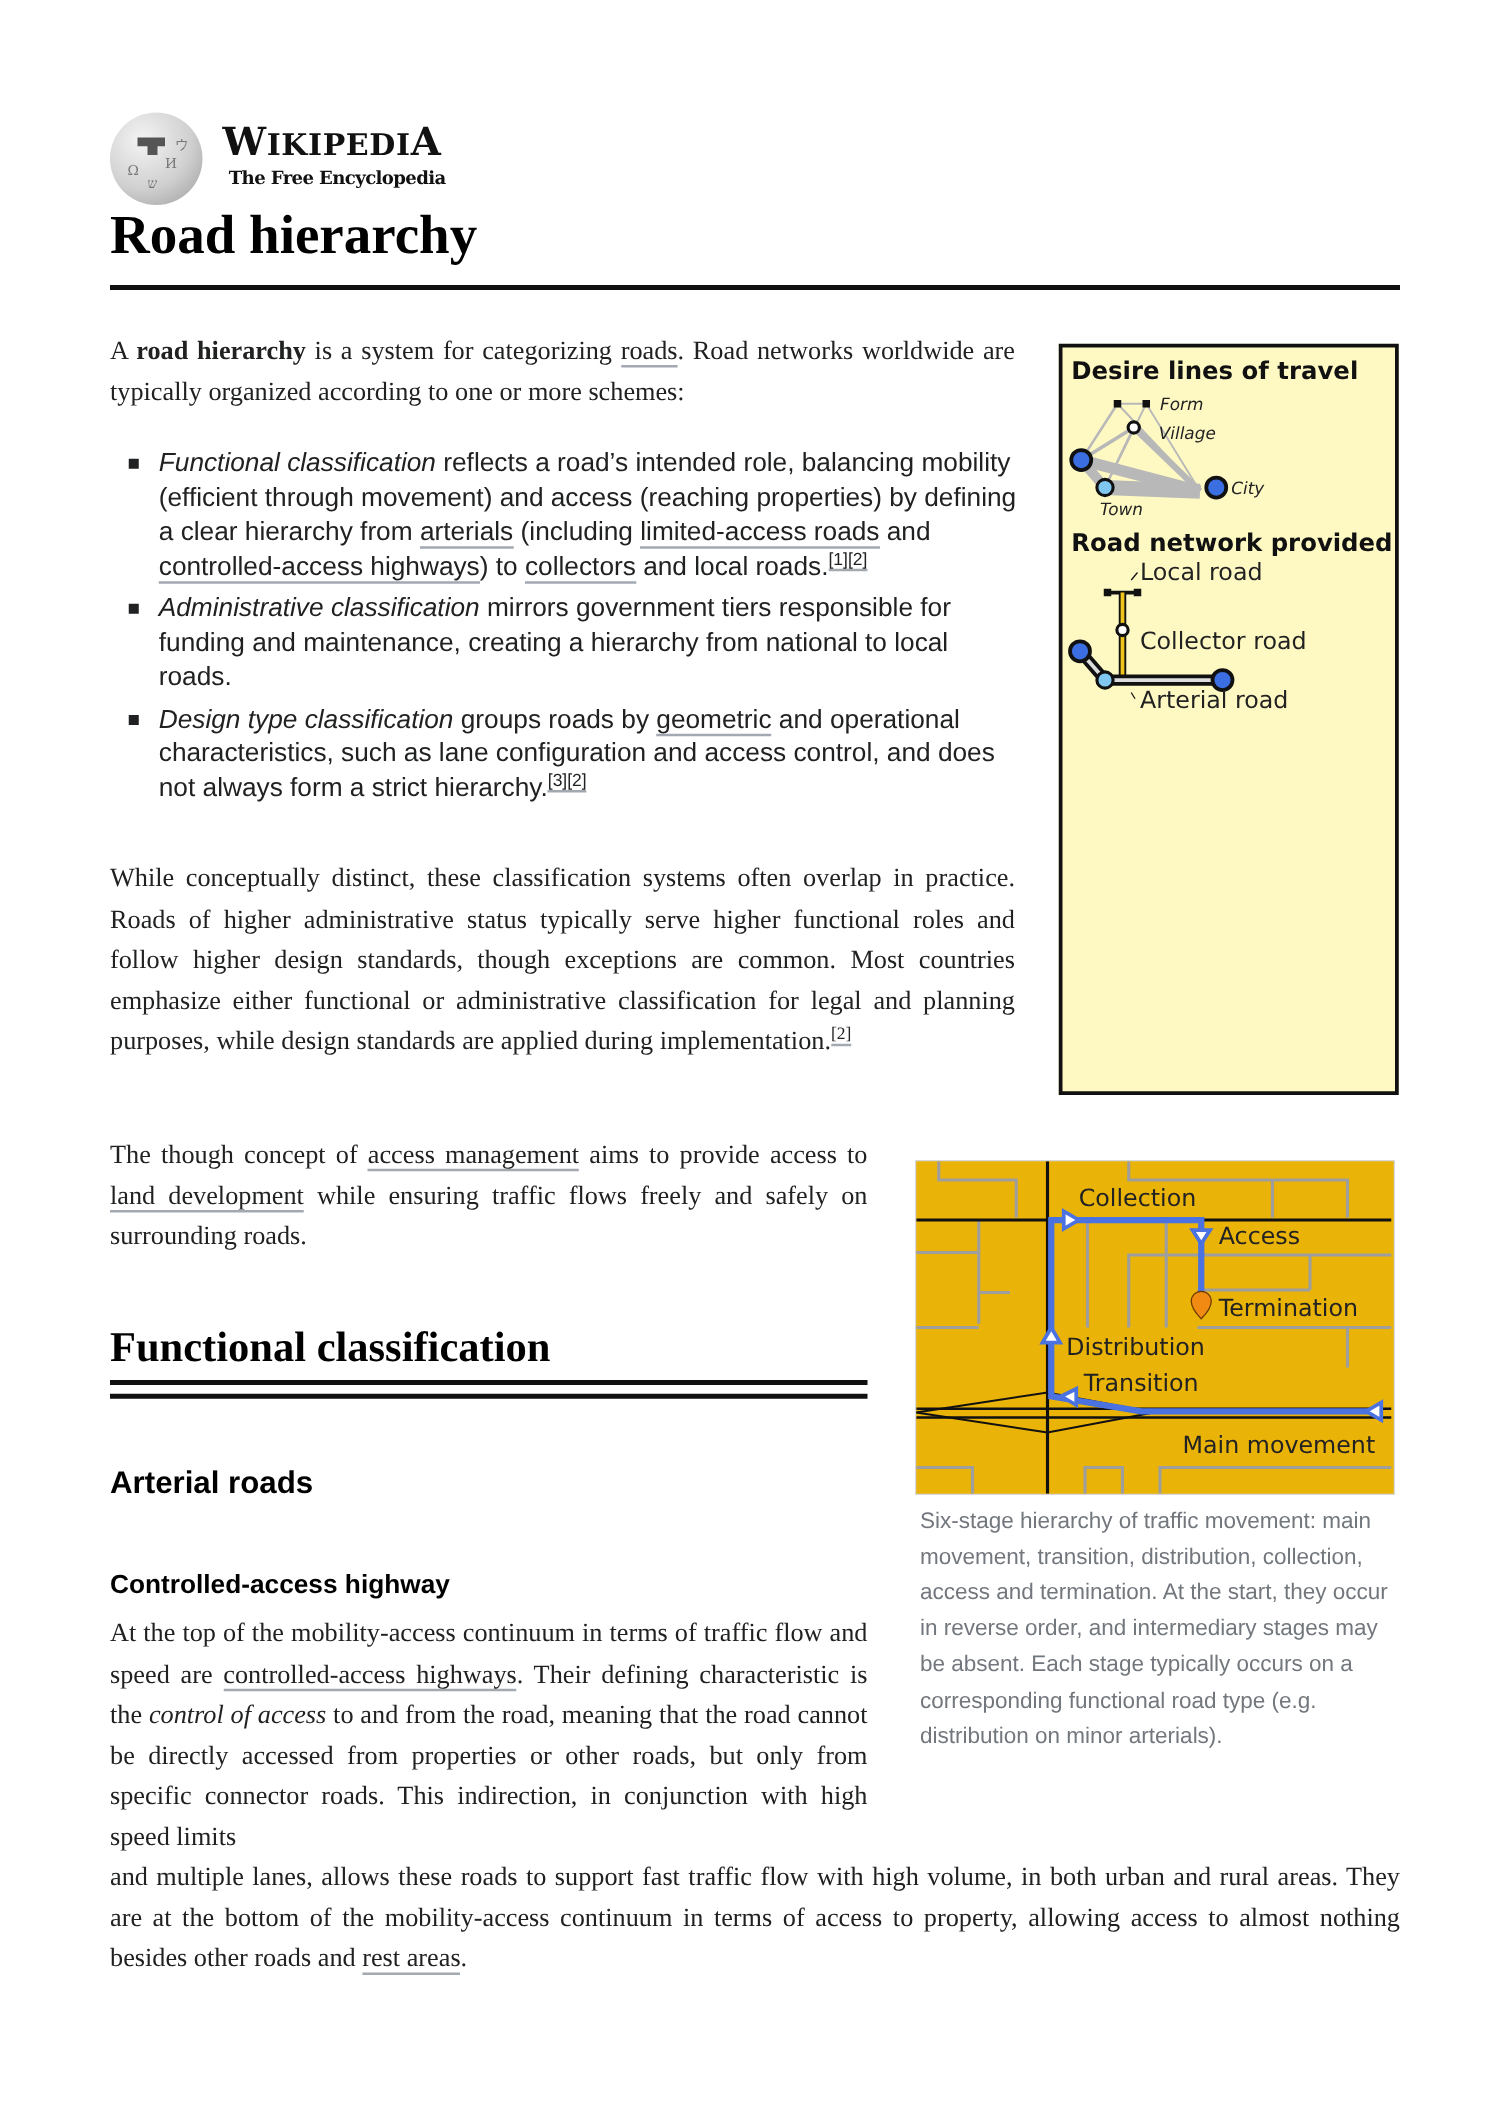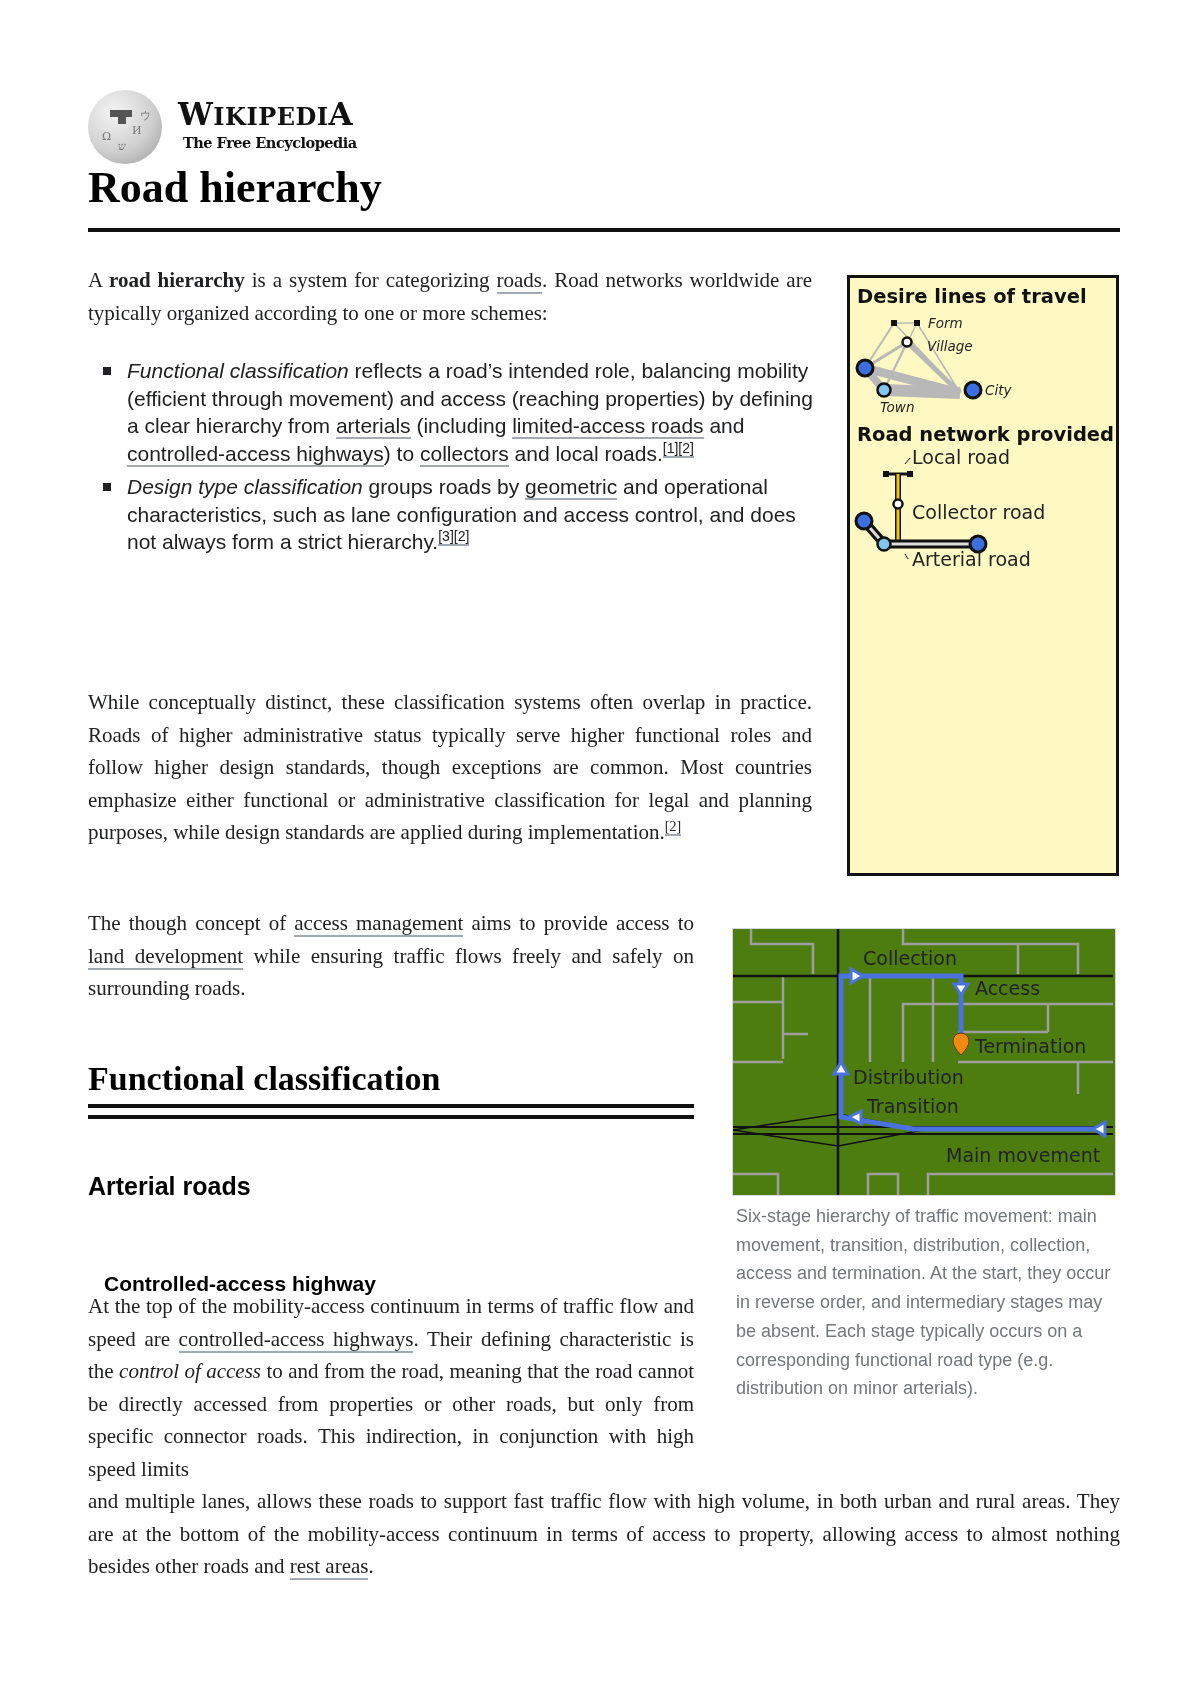--- a/index.html
+++ b/index.html
@@ -42,21 +42,21 @@
   #h4-cah { left: 88px; top: 1256px; font-size: 21px; font-weight: bold; color: #000; }
   #cah-para { left: 88px; top: 1290px; width: 606px; }
   #cah-para2 { left: 88px; top: 1485px; width: 1032px; }
 
   
   #fig1 { left: 847px; top: 275px; width: 272px; height: 601px; border: 3px solid #111; box-sizing: border-box; background:#fef9c3; }
   #fig1 svg { position:absolute; left: 0; top: 0; }
   #fig1-caption { position: absolute; left: 10px; top: 308px; width: 256px; font-size: 18px; line-height: 28.6px; color: #72777d; }
 
   
-  #fig2-img { left: 732px; top: 928px; width: 384px; height: 268px; border: 1px solid #d6d8da; box-sizing: border-box; background:#4d7c0f; }
+  #fig2-img { left: 732px; top: 928px; width: 384px; height: 268px; border: 1px solid #d6d8da; box-sizing: border-box; background:#eab308; }
   #fig2-caption { left: 736px; top: 1202px; width: 385px; font-size: 18px; line-height: 28.7px; color: #72777d; }
 </style>
 </head>
 <body>
 
 <div id="logo" class="abs">
   <div id="globe" class="abs">
     <div class="g1"></div>
       <div class="g2"></div>
     <span class="glyph" style="left:14px;top:40px;">Ω</span>
@@ -70,20 +70,24 @@
 
 <h1 id="page-title" class="abs serif" style="margin:0;">Road hierarchy</h1>
 <div id="title-rule" class="abs"></div>
 
 <p id="intro" class="abs para serif" style="margin:0;"><span>A </span><b>road hierarchy</b><span> is a system for categorizing </span><a>roads</a><span>. Road networks worldwide are typically organized according to one or more schemes:</span></p>
 
 <ul id="bullets" class="abs sans">
   <li class="bul">
     <span class="sq"></span>
     <i>Functional classification</i><span> reflects a road’s intended role, balancing mobility (efficient through movement) and access (reaching properties) by defining a clear hierarchy from </span><a>arterials</a><span> (including </span><a>limited-access roads</a><span> and </span><a>controlled-access highways</a><span>) to </span><a>collectors</a><span> and local roads.</span><sup class="ref">[1][2]</sup>
+  </li>
+  <li class="bul">
+    <span class="sq"></span>
+    <i>Administrative classification</i><span> mirrors government tiers responsible for funding and maintenance, creating a hierarchy from national to local roads.</span>
   </li>
   <li class="bul">
     <span class="sq"></span>
     <i>Design type classification</i><span> groups roads by </span><a>geometric</a><span> and operational characteristics, such as lane configuration and access control, and does not always form a strict hierarchy.</span><sup class="ref">[3][2]</sup>
   </li>
 </ul>
 
 <p id="overlap" class="abs para serif" style="margin:0;"><span>While conceptually distinct, these classification systems often overlap in practice. Roads of higher administrative status typically serve higher functional roles and follow higher design standards, though exceptions are common. Most countries emphasize either functional or administrative classification for legal and planning purposes, while design standards are applied during implementation.</span><sup class="ref">[2]</sup></p>
 
 <div id="fig1" class="abs">
@@ -191,16 +195,16 @@
       <text x="213" y="233">Main movement</text>
     </g>
   </svg>
 </div>
 <div id="fig2-caption" class="abs sans">Six-stage hierarchy of traffic movement: main movement, transition, distribution, collection, access and termination. At the start, they occur in reverse order, and intermediary stages may be absent. Each stage typically occurs on a corresponding functional road type (e.g. distribution on minor arterials).</div>
 
 <h2 id="h2-func" class="abs serif" style="margin:0;">Functional classification</h2>
 <div id="h2-rule1" class="abs"></div>
 <div id="h2-rule2" class="abs"></div>
 <h3 id="h3-arterial" class="abs sans" style="margin:0;">Arterial roads</h3>
-<h4 id="h4-cah" class="abs sans" style="margin:16px;">Controlled-access highway</h4>
+<h4 id="h4-cah" class="abs sans" style="margin:0;">Controlled-access highway</h4>
 
 <p id="cah-para" class="abs para serif" style="margin:0;"><span>At the top of the mobility-access continuum in terms of traffic flow and speed are </span><a>controlled-access highways</a><span>. Their defining characteristic is the </span><i>control of access</i><span> to and from the road, meaning that the road cannot be directly accessed from properties or other roads, but only from specific connector roads. This indirection, in conjunction with high speed limits</span></p>
 <p id="cah-para2" class="abs para serif" style="margin:0;"><span>and multiple lanes, allows these roads to support fast traffic flow with high volume, in both urban and rural areas. They are at the bottom of the mobility-access continuum in terms of access to property, allowing access to almost nothing besides other roads and </span><a>rest areas</a><span>.</span></p>
 
 </body></html>

